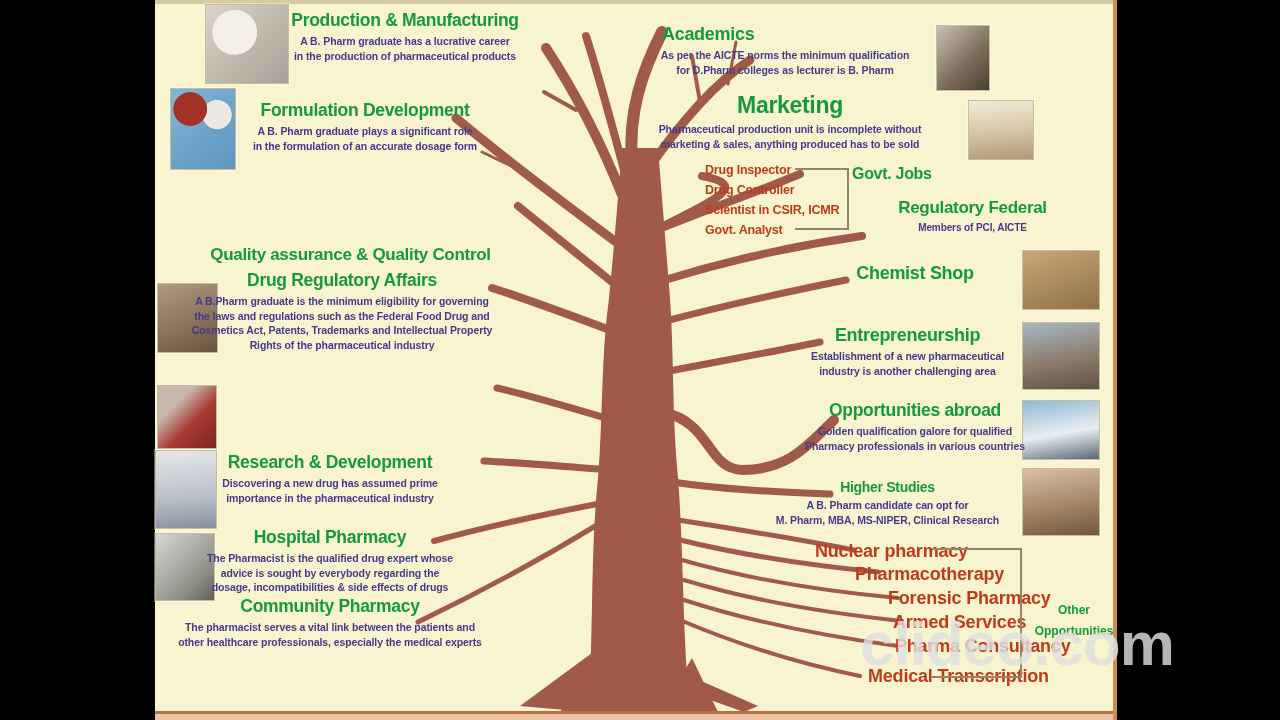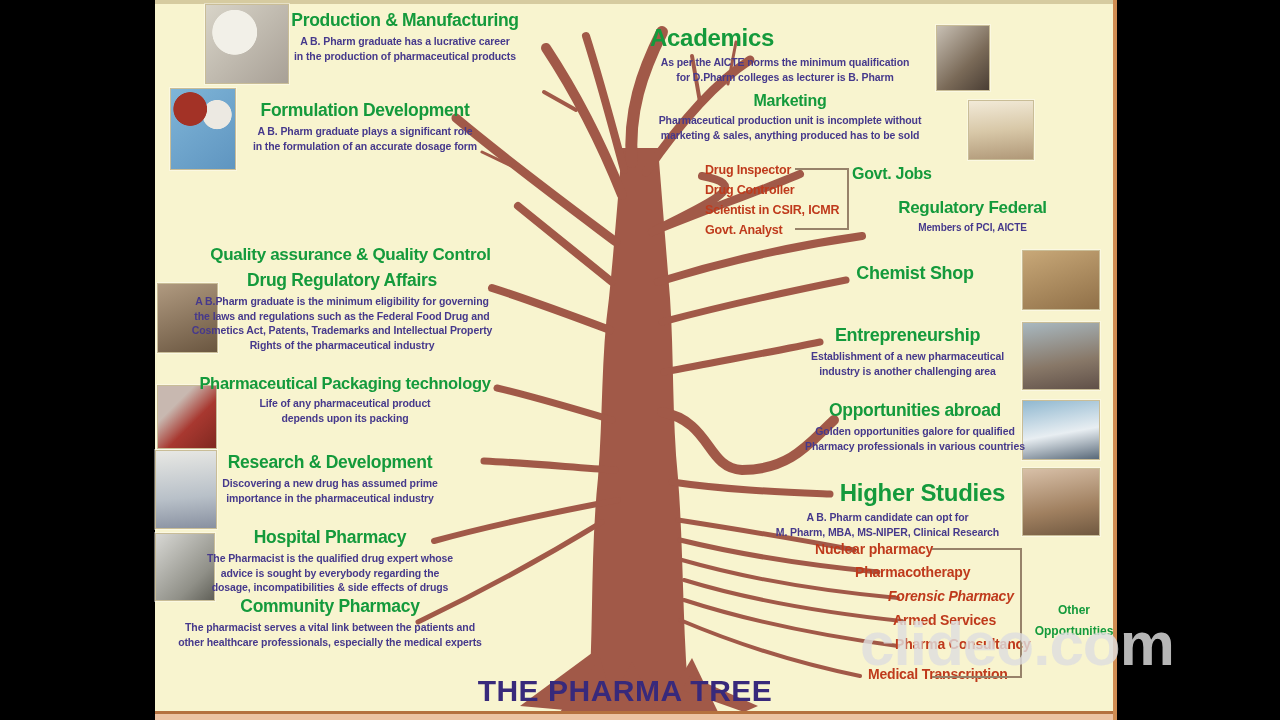--- a/index.html
+++ b/index.html
@@ -16,21 +16,21 @@
   .slide{position:absolute;left:155px;top:0;width:962px;height:720px;background:var(--cream);}
   .topstrip{position:absolute;left:155px;top:0;width:962px;height:4px;background:#d6cba0;}
   .rightborder{position:absolute;left:1113px;top:0;width:4px;height:720px;background:#cf8c52;}
   .bottomline{position:absolute;left:155px;top:711px;width:958px;height:3px;background:#b5713f;}
   .bottomstrip{position:absolute;left:155px;top:714px;width:958px;height:6px;background:#ecc3a3;}
   svg.tree{position:absolute;left:0;top:0;width:1280px;height:720px;pointer-events:none;}
   .sec{position:absolute;text-align:center;}
   .hd{font-weight:700;font-size:17.5px;color:var(--green);letter-spacing:-0.3px;margin-bottom:3px;}
   .hd-l{text-align:left;}
   .bd{font-weight:700;font-size:10.5px;color:var(--navy);letter-spacing:-0.1px;line-height:1.4;white-space:pre-line;}
-  .red-item{position:absolute;font-weight:700;font-size:14px;color:var(--red);letter-spacing:-0.2px;white-space:nowrap;}
+  .red-item{position:absolute;font-weight:700;font-size:18px;color:var(--red);letter-spacing:-0.2px;white-space:nowrap;}
   .govt-list{position:absolute;left:705px;top:160px;text-align:left;}
   .govt-list span{display:block;font-weight:700;font-size:12.5px;color:var(--red);line-height:20px;letter-spacing:-0.2px;white-space:nowrap;}
   .brk{position:absolute;border:2px solid #97826a;border-left:none;}
   .ph{position:absolute;border:1px solid #c9bd97;box-shadow:0 0 0 1px rgba(255,255,255,0.4);}
   .title{position:absolute;left:440px;top:674px;width:370px;text-align:center;
          font-weight:800;font-size:30px;color:var(--titlec);letter-spacing:0.5px;white-space:nowrap;}
   .watermark{position:absolute;left:860px;top:608px;font-weight:600;font-size:62px;
          color:rgba(222,222,222,0.82);letter-spacing:-1px;white-space:nowrap;}
   .other-opp{position:absolute;left:1028px;top:592px;width:92px;text-align:center;
          font-weight:700;font-size:12px;color:var(--green);line-height:21px;white-space:pre-line;margin-top:8px;}
@@ -127,49 +127,44 @@
   <div class="sec" style="left:178px;top:197px;width:345px;">
     <div class="hd" style="font-size:17px;margin-top:48px;">Quality assurance &amp; Quality Control</div>
   </div>
   <div class="sec" style="left:182px;top:270px;width:320px;">
     <div class="hd">Drug Regulatory Affairs</div>
     <div class="bd">A B.Pharm graduate is the minimum eligibility for governing
 the laws and regulations such as the Federal Food Drug and
 Cosmetics Act, Patents, Trademarks and Intellectual Property
 Rights of the pharmaceutical industry</div>
   </div>
-  <div class="sec" style="left:195px;top:374px;width:300px;">
-    <div class="hd" style="font-size:16.5px;">Pharmaceutical Packaging technology</div>
-    <div class="bd">Life of any pharmaceutical product
-depends upon its packing</div>
-  </div>
   <div class="sec" style="left:190px;top:452px;width:280px;">
     <div class="hd">Research &amp; Development</div>
     <div class="bd">Discovering a new drug has assumed prime
 importance in the pharmaceutical industry</div>
   </div>
   <div class="sec" style="left:180px;top:527px;width:300px;">
     <div class="hd">Hospital Pharmacy</div>
     <div class="bd">The Pharmacist is the qualified drug expert whose
 advice is sought by everybody regarding the
 dosage, incompatibilities &amp; side effects of drugs</div>
   </div>
   <div class="sec" style="left:160px;top:596px;width:340px;">
     <div class="hd">Community Pharmacy</div>
     <div class="bd">The pharmacist serves a vital link between the patients and
 other healthcare professionals, especially the medical experts</div>
   </div>
 
   <div class="sec" style="left:650px;top:24px;width:270px;">
-    <div class="hd hd-l" style="font-size:24px;">Academics</div>
+    <div class="hd hd-l" style="font-size:18px;margin-left:12px;">Academics</div>
     <div class="bd">As per the AICTE norms the minimum qualification
 for D.Pharm colleges as lecturer is B. Pharm</div>
   </div>
   <div class="sec" style="left:655px;top:92px;width:270px;">
-    <div class="hd" style="font-size:16px;">Marketing</div>
+    <div class="hd" style="font-size:23px;">Marketing</div>
     <div class="bd">Pharmaceutical production unit is incomplete without
 marketing &amp; sales, anything produced has to be sold</div>
   </div>
 
   <div class="govt-list">
     <span>Drug Inspector</span>
     <span>Drug Controller</span>
     <span>Scientist in CSIR, ICMR</span>
     <span>Govt. Analyst</span>
   </div>
@@ -185,40 +180,39 @@
   <div class="sec" style="left:840px;top:263px;width:150px;">
     <div class="hd" style="font-size:18px;">Chemist Shop</div>
   </div>
   <div class="sec" style="left:795px;top:325px;width:225px;">
     <div class="hd" style="font-size:18px;">Entrepreneurship</div>
     <div class="bd">Establishment of a new pharmaceutical
 industry is another challenging area</div>
   </div>
   <div class="sec" style="left:805px;top:400px;width:220px;">
     <div class="hd" style="font-size:17.5px;">Opportunities abroad</div>
-    <div class="bd">Golden opportunities galore for qualified
+    <div class="bd">Golden qualification galore for qualified
 Pharmacy professionals in various countries</div>
   </div>
   <div class="sec" style="left:770px;top:479px;width:235px;">
-    <div class="hd" style="font-size:24px;text-align:right;">Higher Studies</div>
+    <div class="hd" style="font-size:14px;">Higher Studies</div>
     <div class="bd">A B. Pharm candidate can opt for
 M. Pharm, MBA, MS-NIPER, Clinical Research</div>
   </div>
 
   <div class="red-item" style="left:815px;top:541px;">Nuclear pharmacy</div>
   <div class="red-item" style="left:855px;top:564px;">Pharmacotherapy</div>
-  <div class="red-item" style="left:888px;top:588px;font-style:italic;">Forensic Pharmacy</div>
+  <div class="red-item" style="left:888px;top:588px;">Forensic Pharmacy</div>
   <div class="red-item" style="left:893px;top:612px;">Armed Services</div>
   <div class="red-item" style="left:895px;top:636px;">Pharma Consultancy</div>
   <div class="red-item" style="left:868px;top:666px;">Medical Transcription</div>
   <div class="brk" style="left:932px;top:548px;width:88px;height:126px;"></div>
   <div class="other-opp">Other
 Opportunities</div>
 
-  <div class="title">THE PHARMA TREE</div>
 
   <div class="rightborder"></div>
   <div class="bottomline"></div>
   <div class="bottomstrip"></div>
 
   <div class="watermark">clideo.com</div>
 
 </div>
 
 </body></html>

